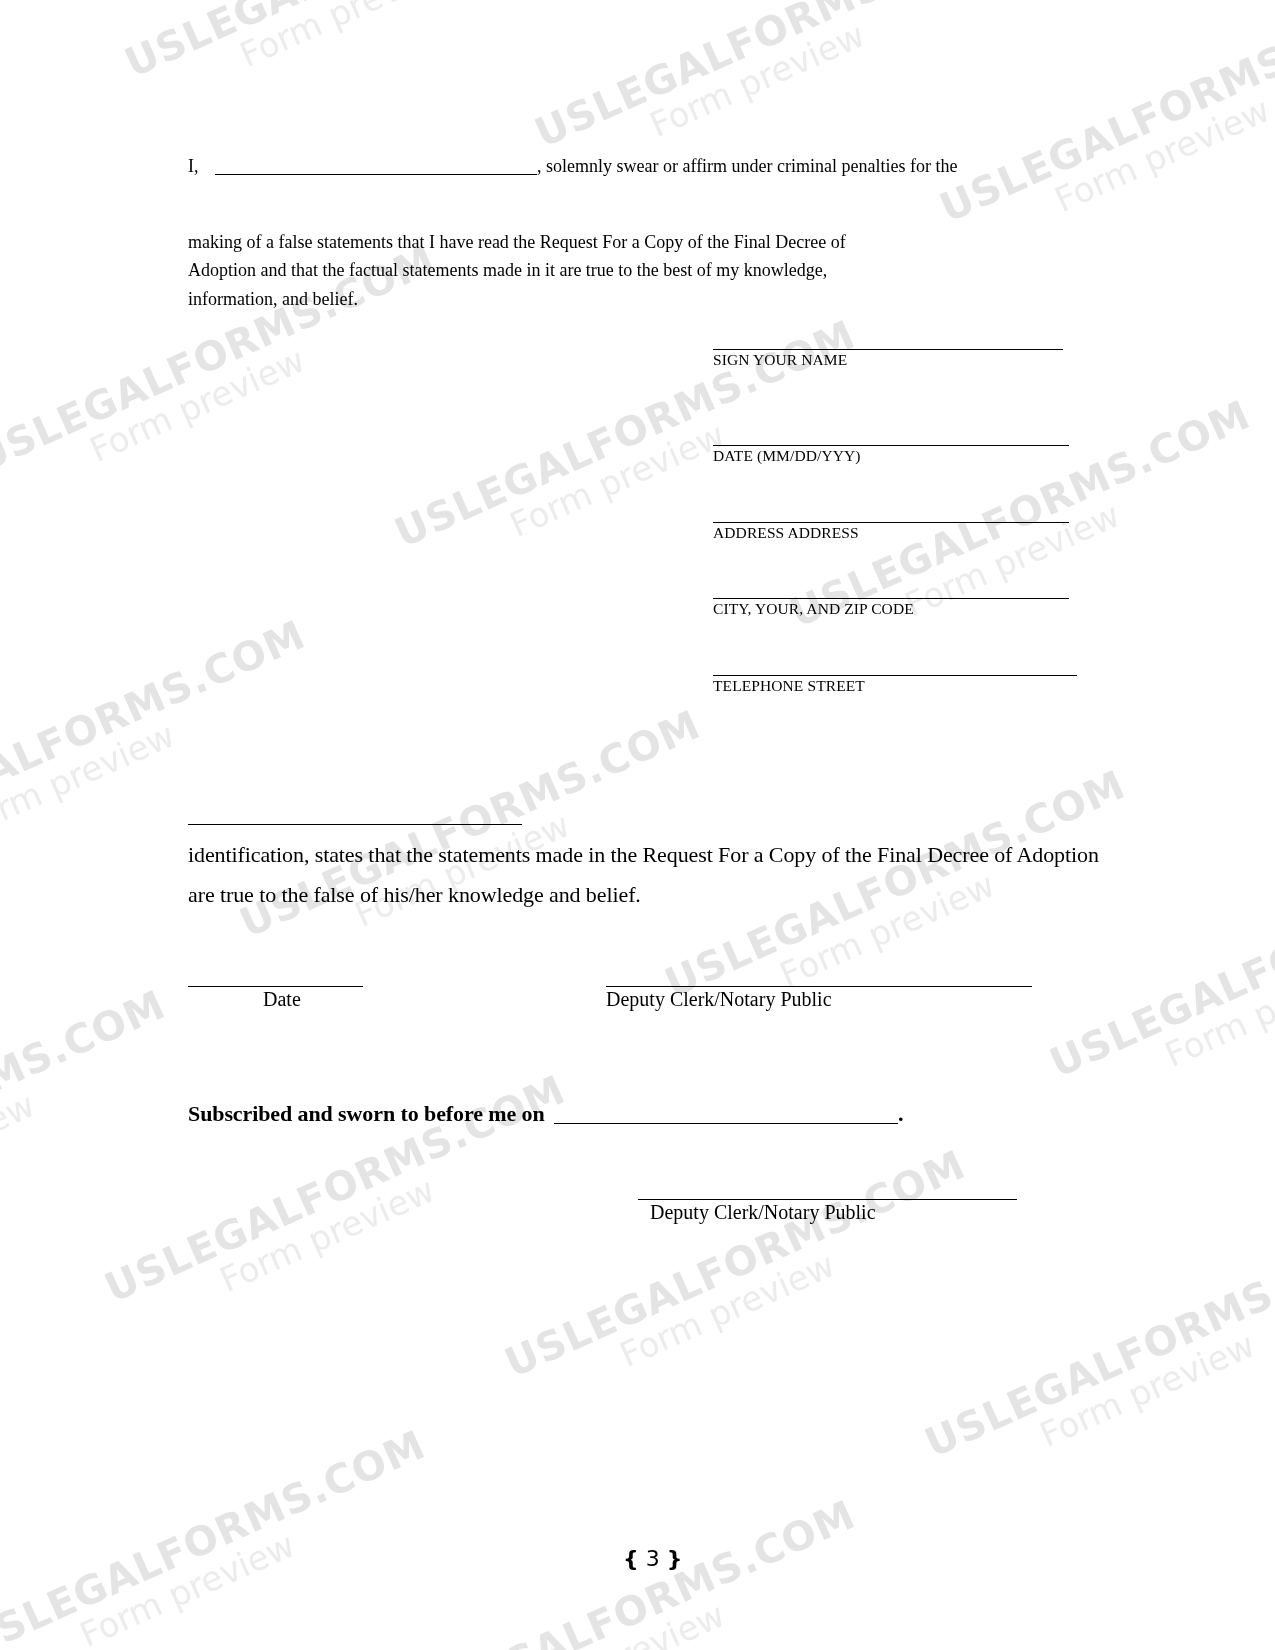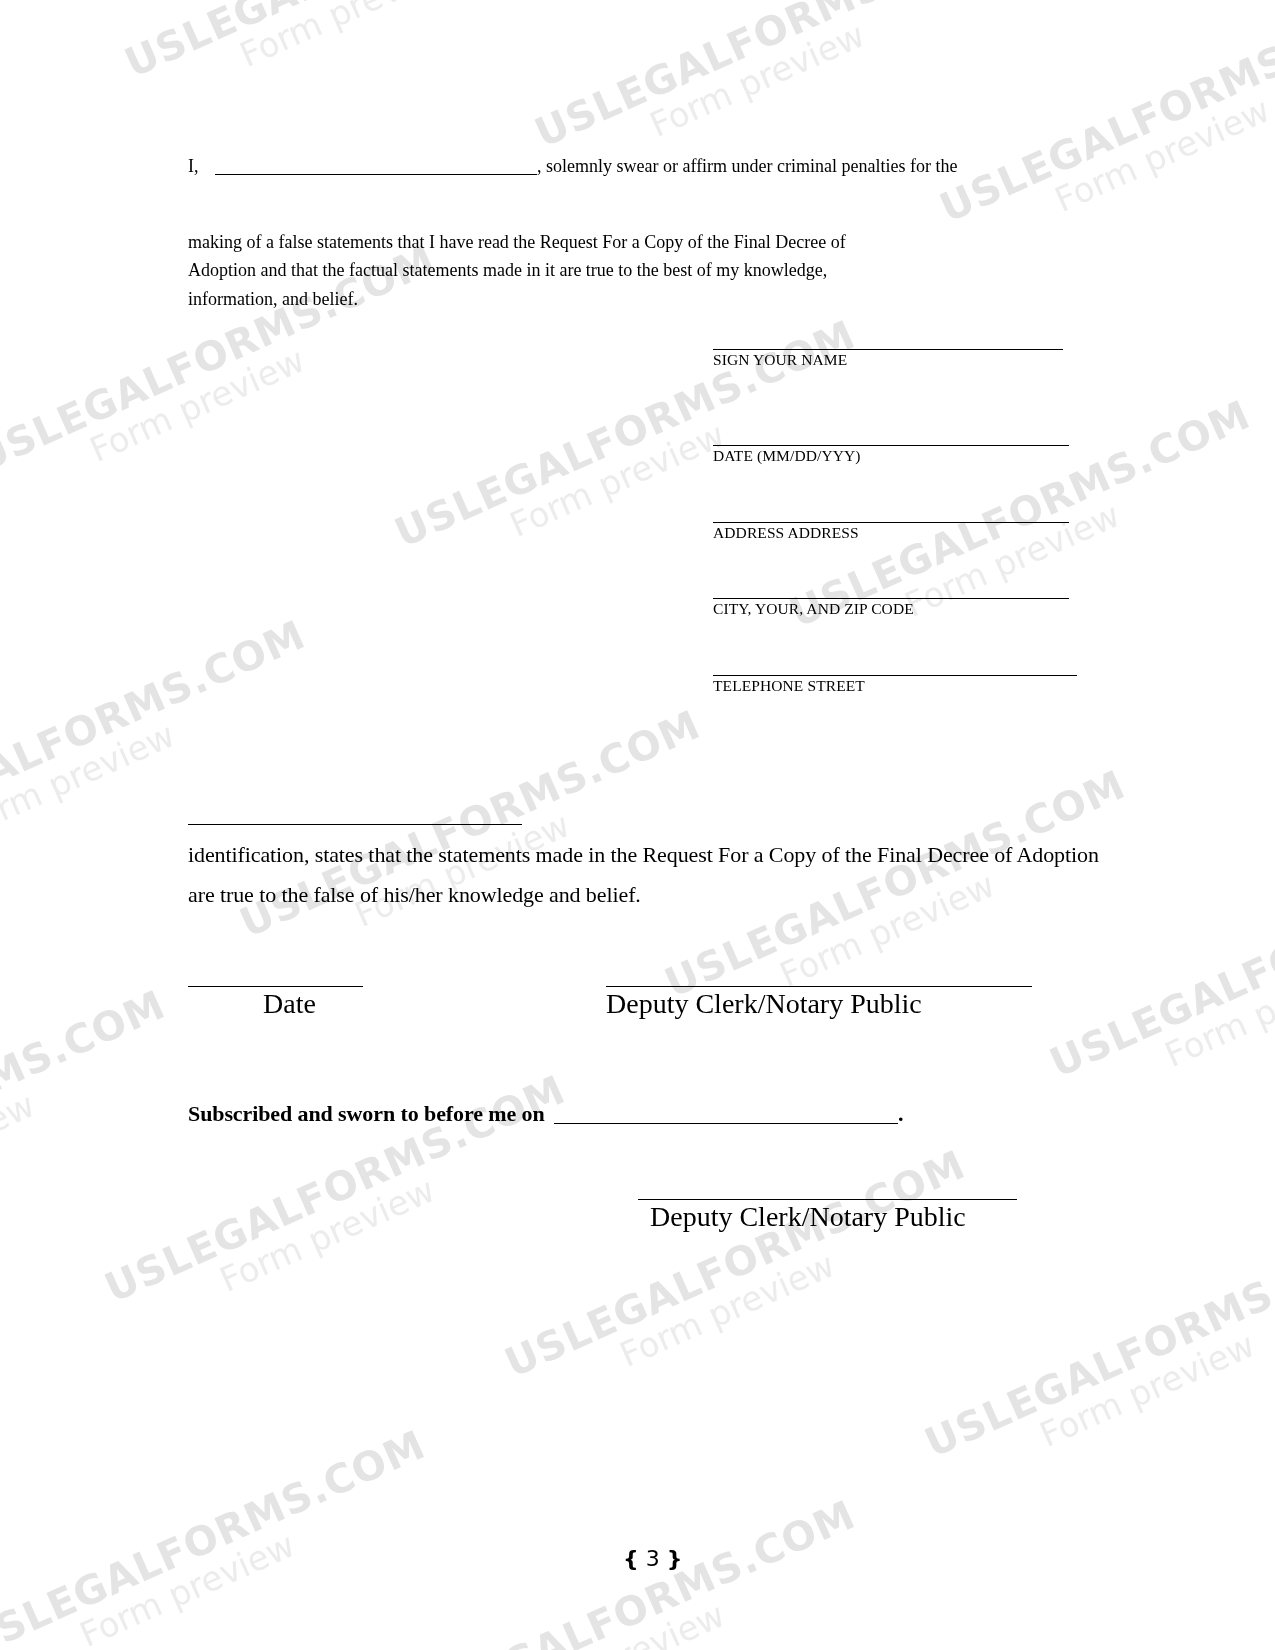--- a/index.html
+++ b/index.html
@@ -9,21 +9,21 @@
         font-family: "DejaVu Sans", "Liberation Sans", sans-serif; color: #e4e4e4;
         white-space: nowrap; pointer-events: none; line-height: 1; z-index: 0; }
   .wm .brand { display: block; font-size: 40px; font-weight: bold; letter-spacing: 1px; }
   .wm .sub { display: block; font-size: 34px; margin-left: 108px; margin-top: 2px; color: #ececec; }
   .abs { position: absolute; z-index: 1; }
   .para { font-size: 18px; line-height: 28.5px; }
   .para2 { font-size: 22px; line-height: 40px; letter-spacing: -0.1px; }
   .rule { position: absolute; border-top: 1.5px solid #000; height: 0; z-index: 1; }
   .lbl { font-size: 15.5px; letter-spacing: 0.1px; }
   .blank { display: inline-block; border-bottom: 1.3px solid #000; height: 20px; vertical-align: baseline; margin-bottom: -3px; }
-  .sig-label { font-size: 28px; text-align: center; }
+  .sig-label { font-size: 20px; text-align: center; }
   .pagenum { font-family: "DejaVu Sans", "Liberation Sans", sans-serif; font-size: 22px; }
   .pagenum .brace { font-weight: bold; }
 </style>
 </head>
 <body>
 
 <div class="wm" style="left:150px; top:40px;">
     <span class="brand">USLEGALFORMS.COM</span>
     <span class="sub">Form preview</span>
   </div>

